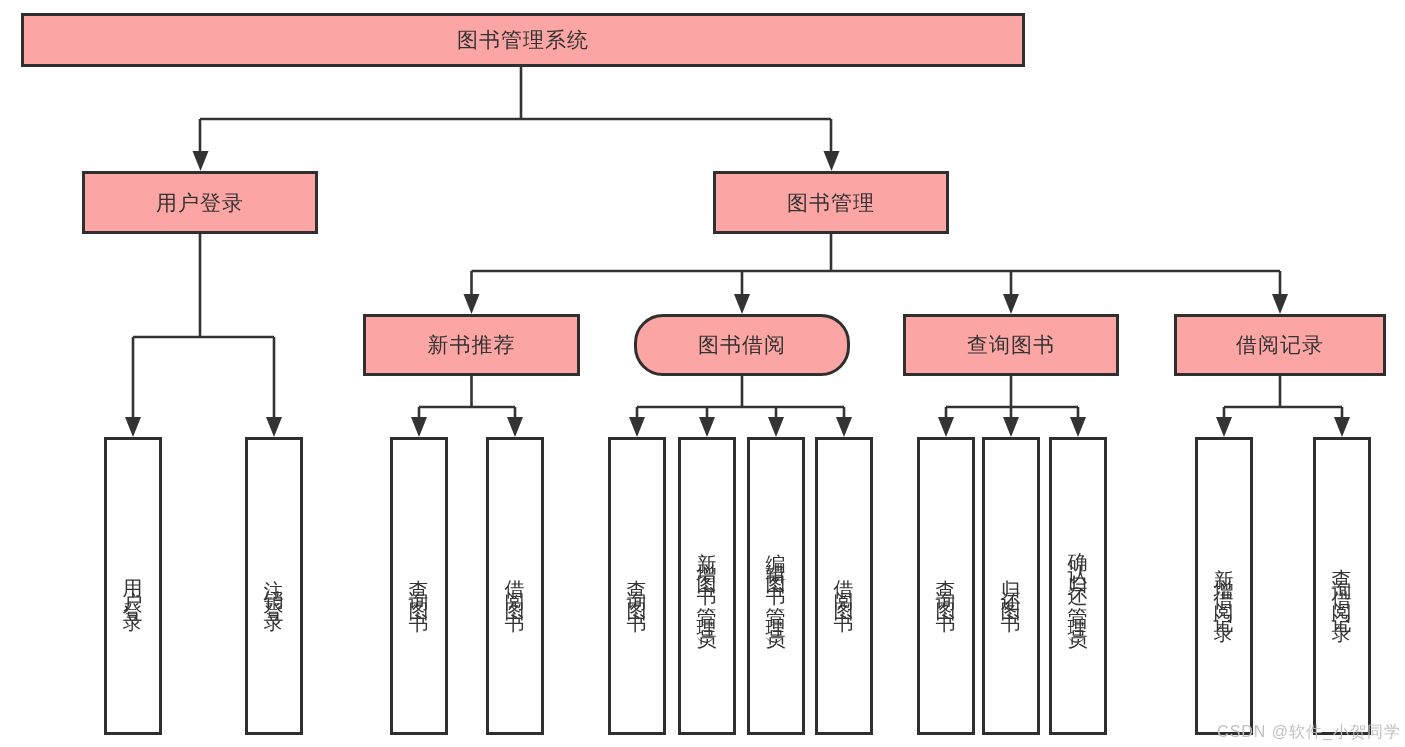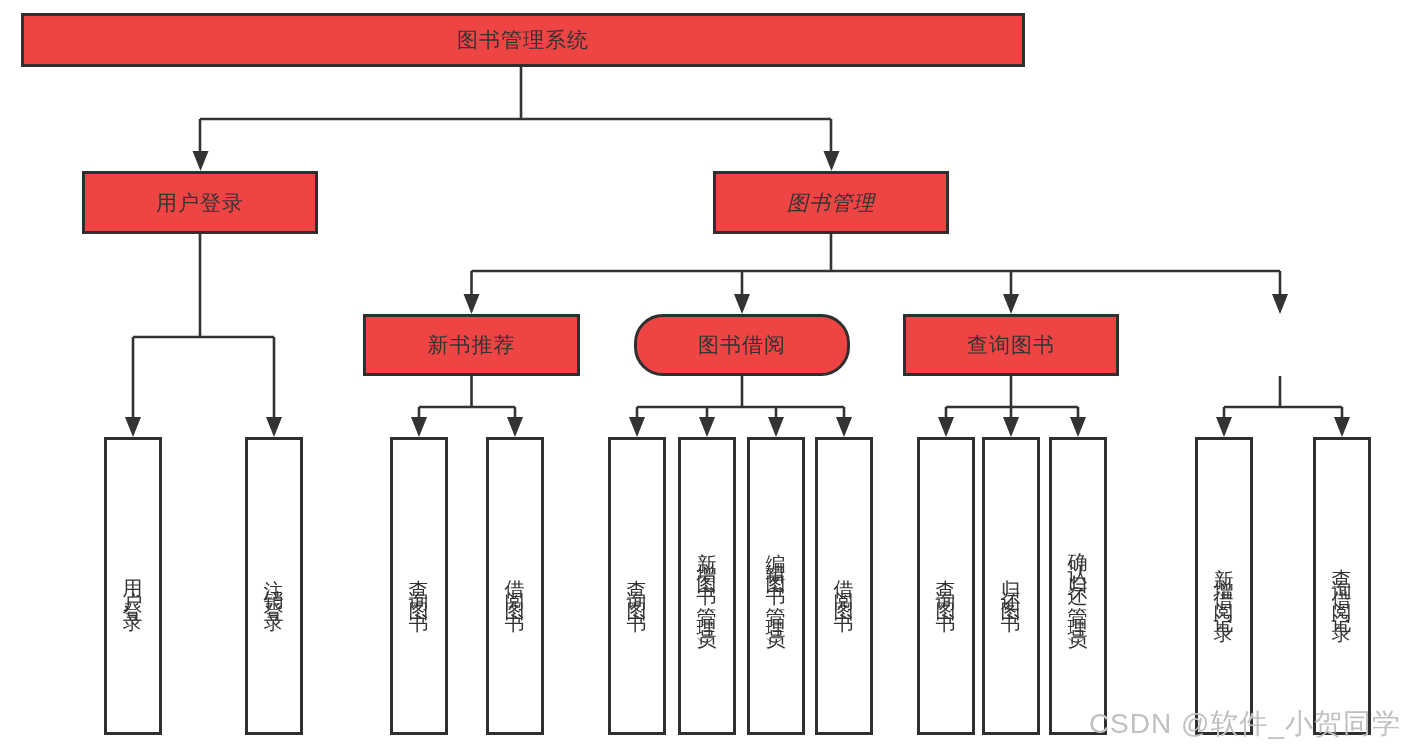--- a/index.html
+++ b/index.html
@@ -29,21 +29,21 @@
   }
   svg.connectors path {
     stroke: var(--line);
     stroke-width: 2.6;
     fill: none;
   }
   svg.connectors polygon { fill: var(--line); }
 
   .node {
     position: absolute;
-    background: #ef4444;
+    background: #fca5a5;
     border: 3px solid var(--box-border);
     display: flex;
     align-items: center;
     justify-content: center;
     z-index: 2;
     color: var(--text);
   }
   .node .lbl {
     font-size: 21px;
     color: var(--text);
@@ -67,21 +67,21 @@
     text-orientation: mixed;
     font-size: 20px;
     letter-spacing: 11px;
     color: var(--text);
     line-height: 1;
   }
   .watermark {
     position: absolute;
     right: 4px;
     bottom: 4px;
-    font-size: 28px;
+    font-size: 16px;
     color: var(--watermark);
     z-index: 3;
     letter-spacing: 1px;
     white-space: nowrap;
   }
 </style>
 </head>
 <body>
 
 <div class="canvas">
@@ -129,33 +129,36 @@
     </g>
   </svg>
 
   <div class="node" style="left:21px; top:13px; width:1004px; height:54px;">
     <span class="lbl">图书管理系统</span>
   </div>
 
   <div class="node" style="left:82px; top:171px; width:236px; height:63px;">
     <span class="lbl">用户登录</span>
   </div>
-  <div class="node" style="left:713px; top:171px; width:236px; height:63px;font-style:italic;">
+  <div class="node" style="left:713px; top:171px; width:236px; height:63px;">
     <span class="lbl">图书管理</span>
   </div>
 
   <div class="node" style="left:363px; top:314px; width:217px; height:62px;">
     <span class="lbl">新书推荐</span>
   </div>
   <div class="node" style="left:634px; top:314px; width:216px; height:62px;border-radius:29px;">
     <span class="lbl">图书借阅</span>
   </div>
   <div class="node" style="left:903px; top:314px; width:216px; height:62px;">
     <span class="lbl">查询图书</span>
   </div>
+  <div class="node" style="left:1174px; top:314px; width:212px; height:62px;">
+    <span class="lbl">借阅记录</span>
+  </div>
 
   <div class="leaf" style="left:104px;">
     <span class="vlbl">用户登录</span>
   </div>
   <div class="leaf" style="left:245px;">
     <span class="vlbl">注销登录</span>
   </div>
 
   <div class="leaf" style="left:390px;">
     <span class="vlbl">查询图书</span>

